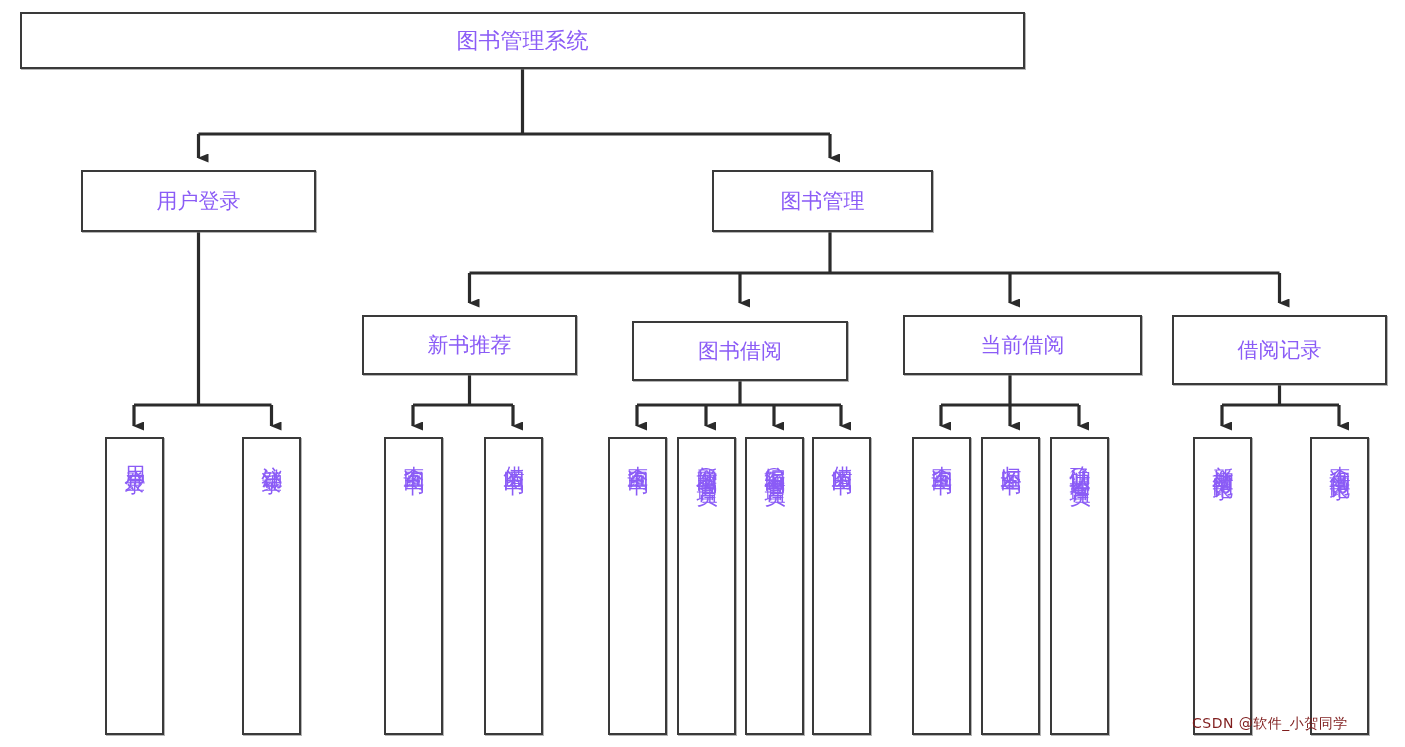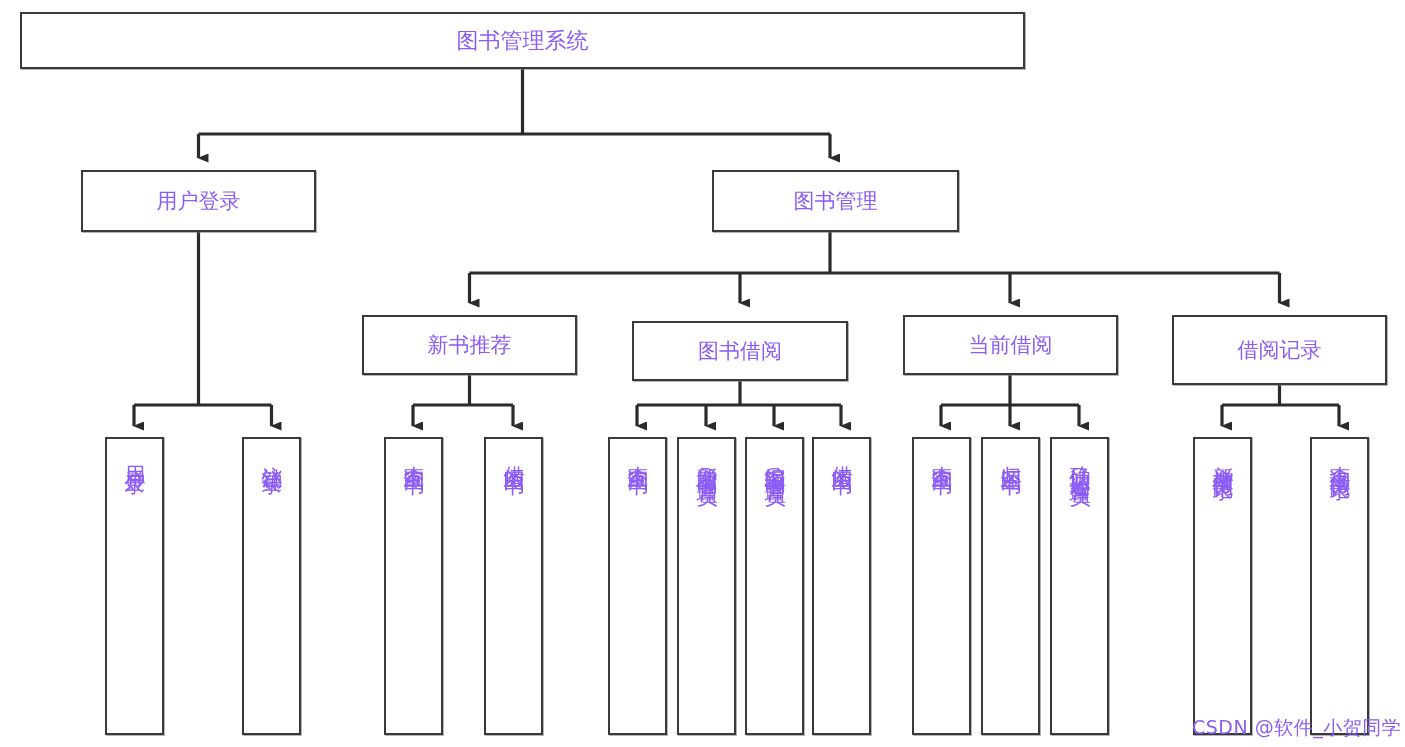--- a/index.html
+++ b/index.html
@@ -59,22 +59,22 @@
   .node.vert .lbl {
     writing-mode: vertical-rl;
     text-orientation: upright;
     font-size: 21px;
     letter-spacing: 3px;
     line-height: 1;
     white-space: nowrap;
   }
   .watermark {
     position: absolute;
-    font-size: 19px;
-    color: #8b5cf6;
+    font-size: 14px;
+    color: #7f1d1d;
     letter-spacing: 0.5px;
     white-space: nowrap;
   }
 </style>
 </head>
 <body>
 
 <div id="canvas">
 
   <svg class="edges" viewBox="0 0 1405 747" xmlns="http://www.w3.org/2000/svg">
@@ -129,31 +129,31 @@
     </g>
   </svg>
 
   <div class="node horiz root" style="left:20px; top:12px; width:1005px; height:57px;">
     <span class="lbl">图书管理系统</span>
   </div>
 
   <div class="node horiz" style="left:81px; top:170px; width:235px; height:62px;">
     <span class="lbl">用户登录</span>
   </div>
-  <div class="node horiz" style="left:712px; top:170px; width:247px; height:62px;">
+  <div class="node horiz" style="left:712px; top:170px; width:221px; height:62px;">
     <span class="lbl">图书管理</span>
   </div>
 
   <div class="node horiz" style="left:362px; top:315px; width:215px; height:60px;">
     <span class="lbl">新书推荐</span>
   </div>
   <div class="node horiz" style="left:632px; top:321px; width:216px; height:60px;">
     <span class="lbl">图书借阅</span>
   </div>
-  <div class="node horiz" style="left:903px; top:315px; width:215px; height:60px;">
+  <div class="node horiz" style="left:903px; top:315px; width:239px; height:60px;">
     <span class="lbl">当前借阅</span>
   </div>
   <div class="node horiz" style="left:1172px; top:315px; width:215px; height:70px;">
     <span class="lbl">借阅记录</span>
   </div>
 
   <div class="node vert" style="left:105px; top:437px; width:59px; height:298px;">
     <span class="lbl">用户登录</span>
   </div>
   <div class="node vert" style="left:242px; top:437px; width:59px; height:298px;">

